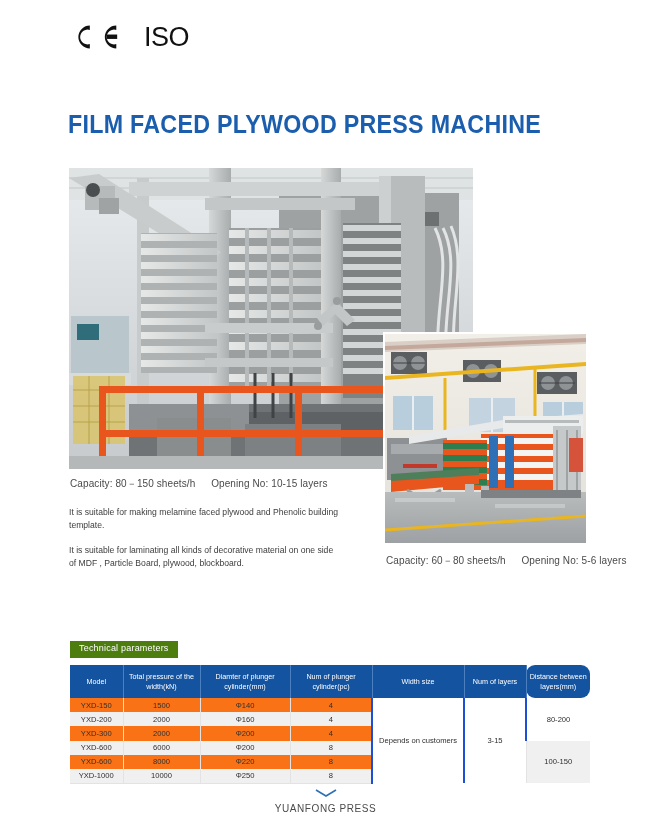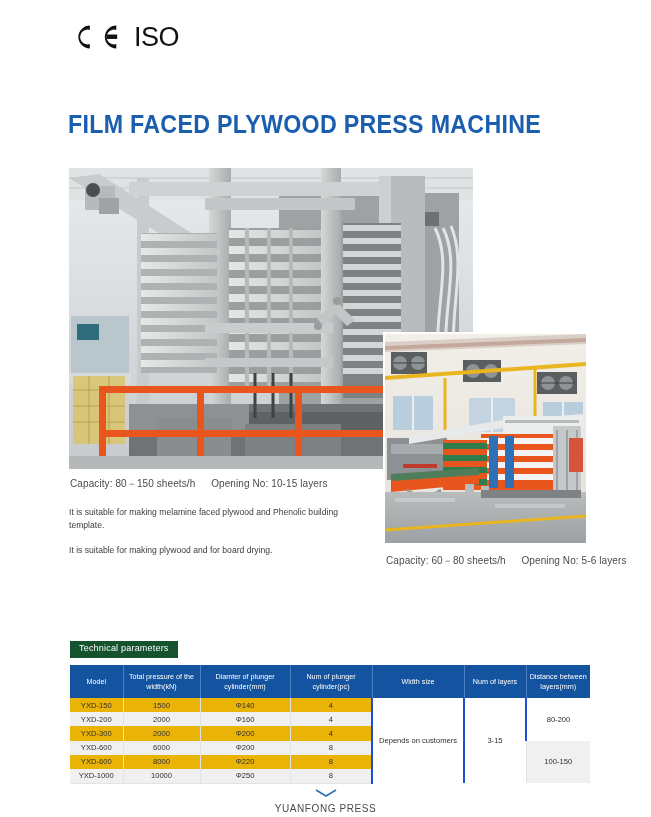--- a/index.html
+++ b/index.html
@@ -15,21 +15,21 @@
     overflow: hidden;
   }
 
   
   .certs {
     position: absolute;
     left: 70px;
     top: 22px;
     display: flex;
     align-items: center;
-    gap: 12px;
+    gap: 22px;
   }
   .ce-mark {
     display: block;
     height: 30px;
   }
   .iso-mark {
     font-family: "Liberation Sans", sans-serif;
     font-size: 27px;
     font-weight: 400;
     letter-spacing: -0.5px;
@@ -101,21 +101,21 @@
   }
   .body-copy p { margin: 0 0 11px 0; }
   .body-copy p.justify { text-align: justify; }
   .body-copy p:last-child { margin-bottom: 0; }
 
   
   .tech-badge {
     position: absolute;
     left: 70px;
     top: 641px;
-    background: #14532d;
+    background: #4d7c0f;
     color: #ffffff;
     font-size: 9px;
     padding: 3px 9px 4px 9px;
     letter-spacing: 0.2px;
     line-height: 1.1;
   }
 
   
   .spec-table-wrap {
     position: absolute;
@@ -133,30 +133,30 @@
     color: #ffffff;
     font-size: 7.2px;
     font-weight: normal;
     line-height: 1.35;
     padding: 5px 2px;
     text-align: center;
     vertical-align: middle;
     border-right: 1px solid #4b7fc0;
     height: 33px;
   }
-  table.spec th:last-child { border-right: none; }
+  table.spec th:last-child { border-right: none; border-radius: 9px; }
   table.spec td {
     font-size: 7.6px;
     color: #2f2f2f;
     text-align: center;
     vertical-align: middle;
     height: 14.2px;
     padding: 0 2px;
     border-right: 1px solid #e3e3e3;
-    background: #eab308;
+    background: #f97316;
   }
   table.spec td:last-child { border-right: none; }
   table.spec tbody tr:nth-child(even) td { background: #f0f0f0; }
   table.spec td.merged {
     background: #ffffff !important;
     border-left: 2px solid #1d4ed8;
   }
   table.spec td.merged-shade {
     background: #f0f0f0 !important;
     border-left: 1px solid #e3e3e3;
@@ -471,21 +471,21 @@
 </div>
 
 <div class="caption caption-sub">
   <span>Capacity: 60－80 sheets/h</span>
   <span class="gap"></span>
   <span>Opening No: 5-6 layers</span>
 </div>
 
 <div class="body-copy">
   <p class="justify">It is suitable for making melamine faced plywood and Phenolic building template.</p>
-  <p>It is suitable for making plywood and for board drying.</p>
+  <p>It is suitable for laminating all kinds of decorative material on one side of MDF , Particle Board, plywood, blockboard.</p>
 </div>
 
 <div class="tech-badge">Technical parameters</div>
 
 <div class="spec-table-wrap">
   <table class="spec">
     <colgroup>
       <col class="c-model">
         <col class="c-press">
         <col class="c-diam">

